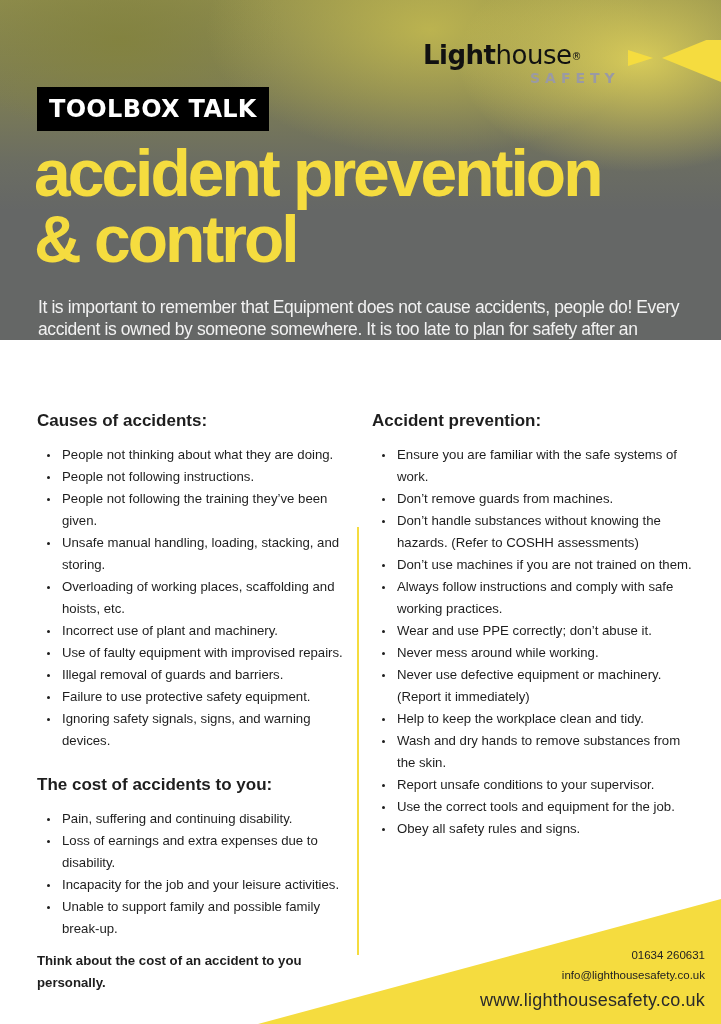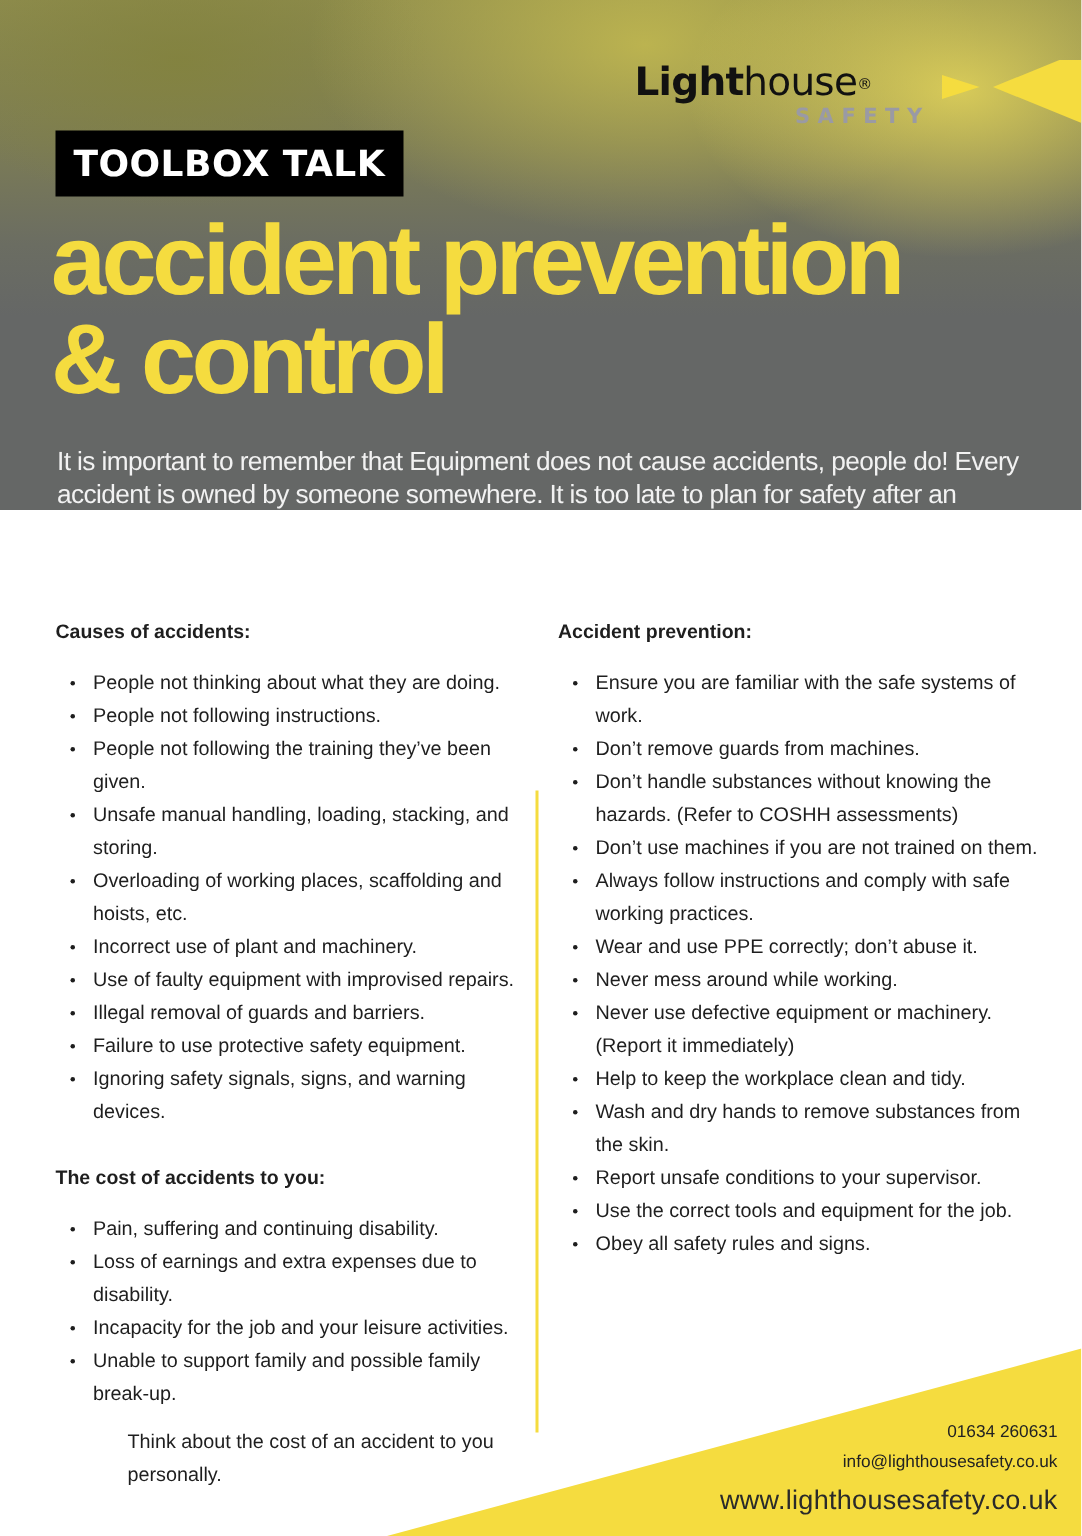--- a/index.html
+++ b/index.html
@@ -47,29 +47,29 @@
 
     .intro {
       position: absolute; left: 38px; top: 296px; width: 660px;
       color: #f2f2f2; font-family: "Liberation Sans", sans-serif;
       font-size: 17.5px; line-height: 22px; letter-spacing: -0.4px;
     }
 
     .col { position: absolute; top: 410px; font-family: "Liberation Sans", sans-serif; font-size: 13.2px; color: #1e1e1e; }
     .col-left { left: 37px; width: 310px; }
     .col-right { left: 372px; width: 330px; }
-    .section-heading { font-weight: bold; font-size: 13px; line-height: 22px; }
+    .section-heading { font-weight: bold; font-size: 17px; line-height: 22px; }
     ul.bullets { list-style: none; margin: 12px 0 0 0; }
     ul.bullets li { position: relative; padding-left: 25px; line-height: 22px; }
     ul.bullets li::before {
       content: ""; position: absolute; left: 10px; top: 10px;
       width: 3px; height: 3px; background: #1e1e1e; border-radius: 50%;
     }
     .gap { height: 22px; }
-    .closing { font-weight: normal; line-height: 22px; margin-top: 10px; margin-left: 48px; }
+    .closing { font-weight: bold; line-height: 22px; margin-top: 10px; }
 
     .divider { position: absolute; left: 357px; top: 527px; width: 2px; height: 428px; background: #f5dc3f; }
 
     .footer-shape { position: absolute; left: 0; top: 0; width: 721px; height: 1024px; pointer-events: none; }
     .contact { position: absolute; right: 16px; text-align: right; font-family: "Liberation Sans", sans-serif; color: #222222; }
     .phone { top: 949px; font-size: 11.5px; }
     .email { top: 969px; font-size: 11.5px; padding-left: 44px; }
     .website { top: 990px; font-size: 18px; color: #2a2a2a; letter-spacing: 0.2px; }
   </style>
 </head>

